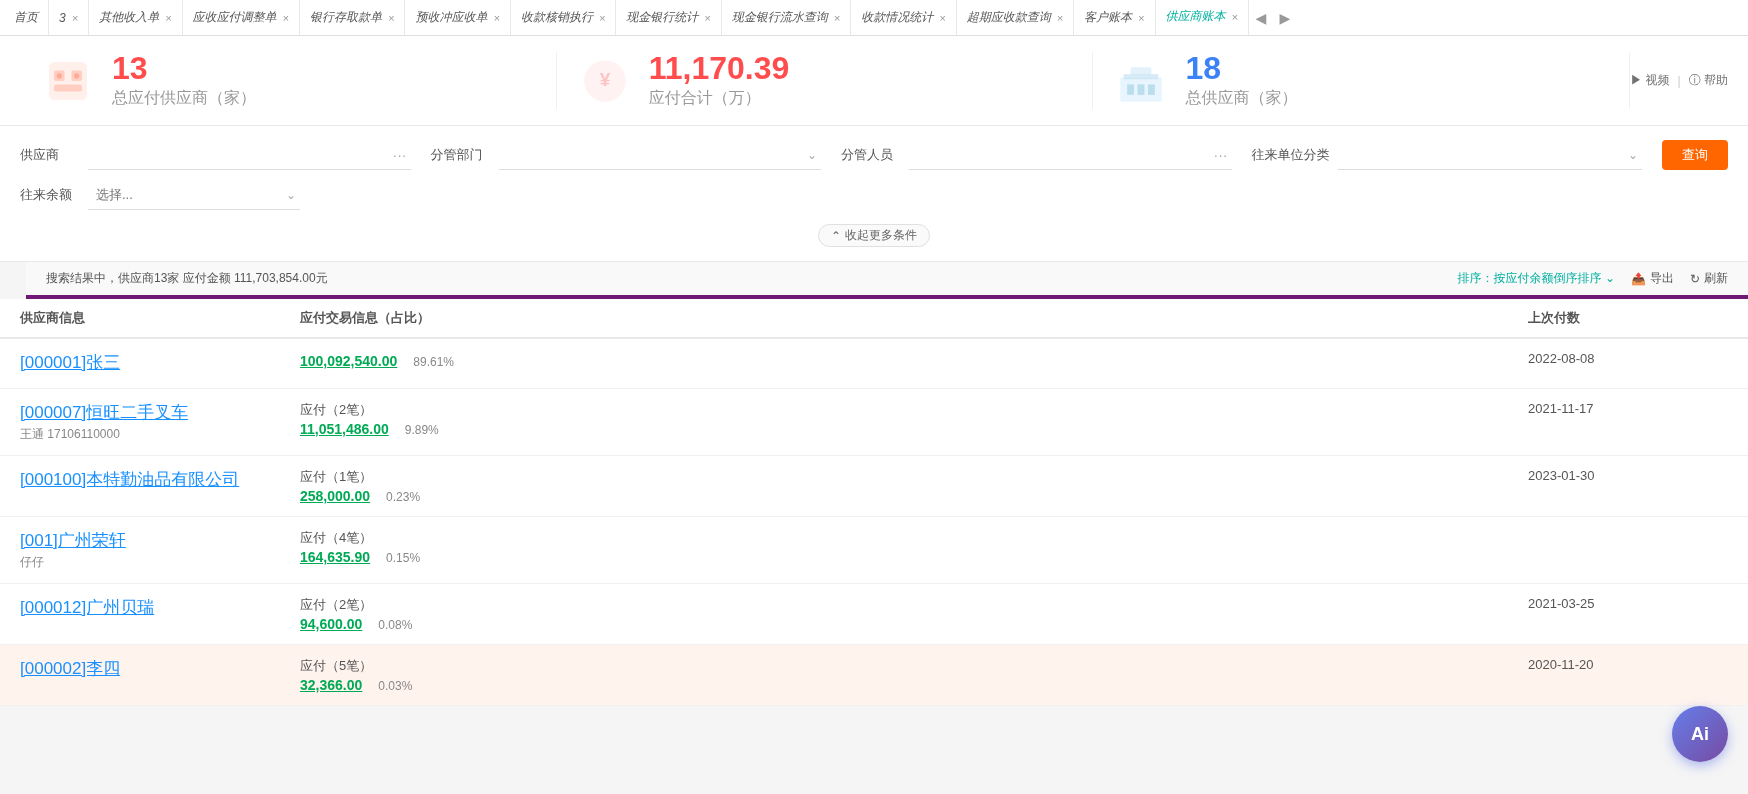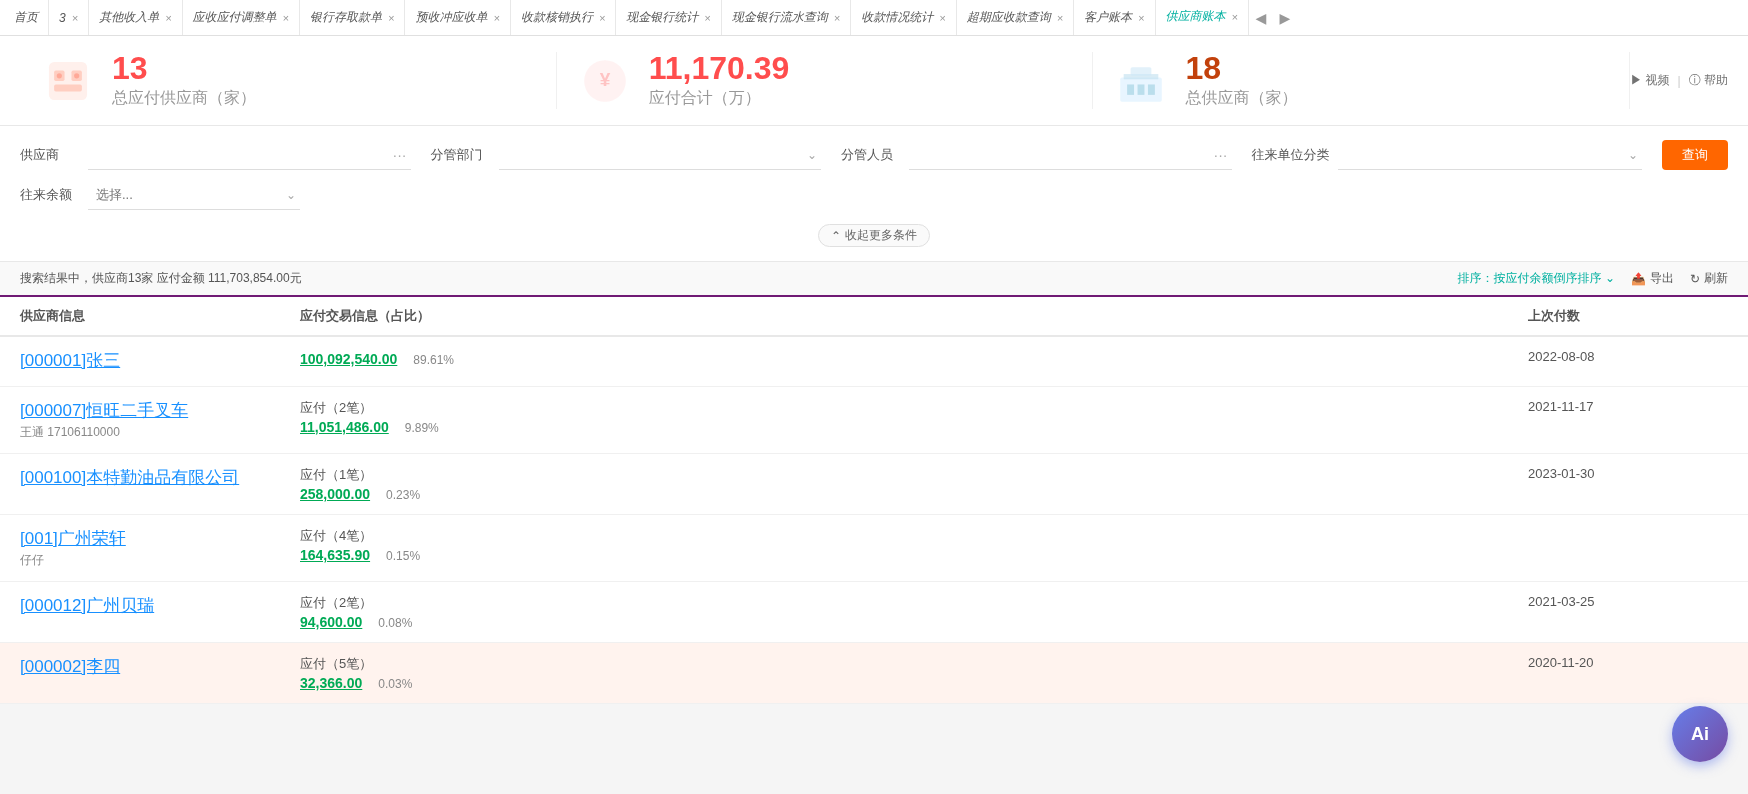--- a/index.html
+++ b/index.html
@@ -78,21 +78,21 @@
       line-height: 1;
     }
     .stat-content .stat-label {
       font-size: 16px;
       color: #999;
       margin-top: 4px;
     }
     .stat-content .stat-number-dark {
       font-size: 32px;
       font-weight: bold;
-      color: #c2410c;
+      color: #3b82f6;
       line-height: 1;
     }
     .top-right-links {
       margin-left: auto;
       font-size: 12px;
       color: #666;
       display: flex;
       gap: 8px;
       align-items: center;
     }
@@ -182,23 +182,24 @@
       background: #fafafa;
     }
 
     
     .results-bar {
       display: flex;
       align-items: center;
       justify-content: space-between;
       padding: 8px 20px;
       background: #f9f9f9;
-      border-bottom: 2px solid #701a75;
+      border-bottom: 4px solid #701a75;
       font-size: 12px;
       color: #555;
+      margin-left: 26px;
     }
     .results-right {
       display: flex;
       align-items: center;
       gap: 16px;
       font-size: 12px;
       color: #555;
     }
     .sort-label { cursor: pointer; color: #00b0a0; }
     .action-btn {

